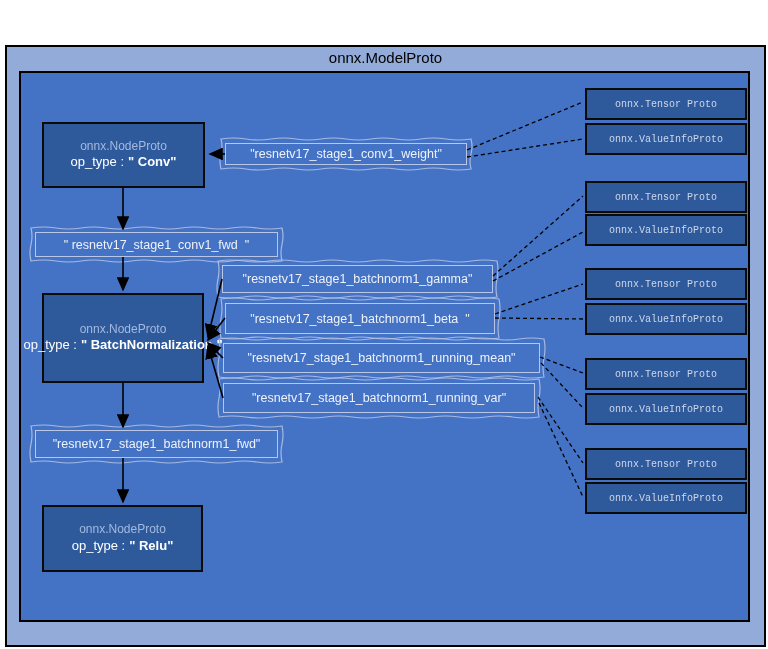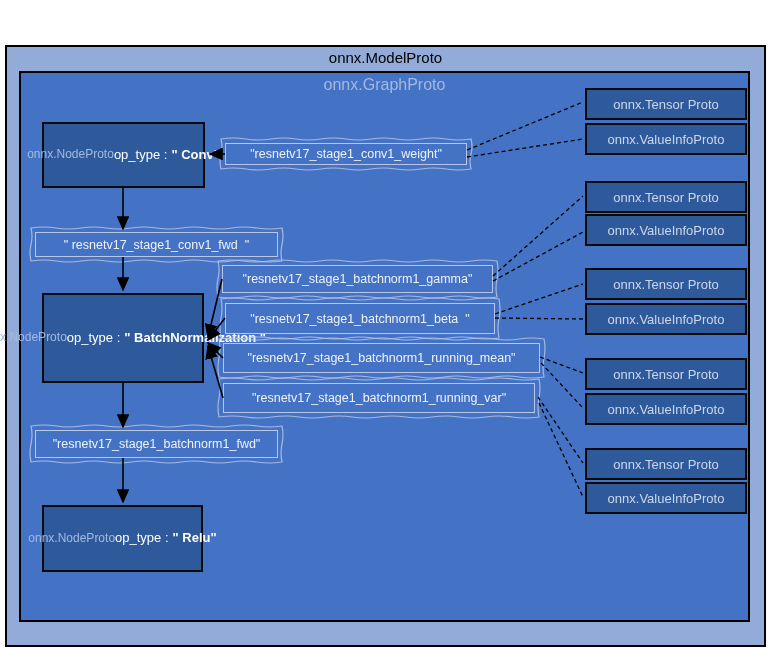--- a/index.html
+++ b/index.html
@@ -7,43 +7,42 @@
   .title{position:absolute;left:14px;top:8px;font-size:17px;color:#141414;}
   .outer-box{position:absolute;left:5px;top:45px;width:761px;height:602px;
     background:var(--outer-fill,#92abd9);border:2px solid #000;box-sizing:border-box;}
   .model-header{position:absolute;left:5px;top:49px;width:761px;text-align:center;
     font-size:15px;color:#000;}
   .inner-box{position:absolute;left:19px;top:71px;width:731px;height:551px;
     background:var(--inner-fill,#4472c4);border:2px solid #000;box-sizing:border-box;}
   .graph-header{position:absolute;left:19px;top:76px;width:731px;text-align:center;
     font-size:16px;color:var(--muted-text,#a3b9e0);}
   .node{position:absolute;background:var(--box-fill,#2e5a9c);border:2px solid #0a0a0a;
-    box-sizing:border-box;display:flex;align-items:center;
+    box-sizing:border-box;display:flex;flex-direction:column;align-items:center;
     justify-content:center;text-align:center;line-height:1.3;}
   .proto-name{font-size:12px;color:var(--muted-text,#a3b9e0);}
   .op-line{font-size:13px;color:#fff;}
   .op-key{white-space:pre;}
   .op-val{font-weight:bold;white-space:pre;margin-left:4px;}
   .tlabel{position:absolute;display:flex;align-items:center;justify-content:center;
     border:1px solid var(--label-border,#b9c6e6);box-sizing:border-box;
     color:#eef2fa;font-size:12.5px;white-space:pre;}
   .pair-box{position:absolute;width:162px;height:32px;background:var(--box-fill,#2e5a9c);
     border:2px solid #0a0a0a;box-sizing:border-box;display:flex;align-items:center;
-    justify-content:center;color:var(--light-text,#ccd6ea);font-size:13px;white-space:pre;}
+    justify-content:center;color:var(--light-text,#ccd6ea);font-size:10px;white-space:pre;font-family:Liberation Mono, monospace;}
   #connector-layer{position:absolute;left:0;top:0;width:768px;height:649px;
     pointer-events:none;z-index:5;}
 </style>
 </head>
 <body>
 
 <div id="diagram">
   <div class="outer-box"></div>
   <div class="model-header">onnx.ModelProto</div>
   <div class="inner-box"></div>
-  <div class="graph-header">onnx.GraphProto</div>
   <svg id="connector-layer" viewBox="0 0 768 649">
       <defs>
         <marker id="arr" markerWidth="10" markerHeight="8" refX="8" refY="4" orient="auto">
 <path d="M0,0 L9,4 L0,8 Z" fill="#000000"></path>
         </marker>
       </defs>
       <path d="M221,139Q233.5,137.0 246.0,139.0Q258.5,141.0 271.0,139.0Q283.5,137.0 296.0,139.0Q308.5,141.0 321.0,139.0Q333.5,137.0 346.0,139.0Q358.5,141.0 371.0,139.0Q383.5,137.0 396.0,139.0Q408.5,141.0 421.0,139.0Q433.5,137.0 446.0,139.0Q458.5,141.0 471.0,139.0Q473.0,146.5 471.0,154.0Q469.0,161.5 471.0,169.0Q458.5,171.0 446.0,169.0Q433.5,167.0 421.0,169.0Q408.5,171.0 396.0,169.0Q383.5,167.0 371.0,169.0Q358.5,171.0 346.0,169.0Q333.5,167.0 321.0,169.0Q308.5,171.0 296.0,169.0Q283.5,167.0 271.0,169.0Q258.5,171.0 246.0,169.0Q233.5,167.0 221.0,169.0Q219.0,161.5 221.0,154.0Q223.0,146.5 221.0,139.0Z" fill="none" stroke="#b9c6e6" stroke-width="1.2" opacity="0.85"></path>
       <path d="M31,228Q43.5,226.0 56.1,228.0Q68.7,230.0 81.2,228.0Q93.8,226.0 106.3,228.0Q118.9,230.0 131.4,228.0Q143.9,226.0 156.5,228.0Q169.0,230.0 181.6,228.0Q194.1,226.0 206.7,228.0Q219.3,230.0 231.8,228.0Q244.3,226.0 256.9,228.0Q269.4,230.0 282.0,228.0Q284.0,236.3 282.0,244.5Q280.0,252.8 282.0,261.0Q269.4,263.0 256.9,261.0Q244.3,259.0 231.8,261.0Q219.3,263.0 206.7,261.0Q194.1,259.0 181.6,261.0Q169.1,263.0 156.5,261.0Q144.0,259.0 131.4,261.0Q118.9,263.0 106.3,261.0Q93.8,259.0 81.2,261.0Q68.7,263.0 56.1,261.0Q43.6,259.0 31.0,261.0Q29.0,252.8 31.0,244.5Q33.0,236.3 31.0,228.0Z" fill="none" stroke="#b9c6e6" stroke-width="1.2" opacity="0.85"></path>
       <path d="M218,261Q230.7,259.0 243.4,261.0Q256.0,263.0 268.7,261.0Q281.4,259.0 294.1,261.0Q306.8,263.0 319.5,261.0Q332.1,259.0 344.8,261.0Q357.5,263.0 370.2,261.0Q382.9,259.0 395.5,261.0Q408.2,263.0 420.9,261.0Q433.6,259.0 446.3,261.0Q459.0,263.0 471.6,261.0Q484.3,259.0 497.0,261.0Q499.0,270.0 497.0,279.0Q495.0,288.0 497.0,297.0Q484.3,299.0 471.6,297.0Q459.0,295.0 446.3,297.0Q433.6,299.0 420.9,297.0Q408.2,295.0 395.5,297.0Q382.9,299.0 370.2,297.0Q357.5,295.0 344.8,297.0Q332.1,299.0 319.5,297.0Q306.8,295.0 294.1,297.0Q281.4,299.0 268.7,297.0Q256.0,295.0 243.4,297.0Q230.7,299.0 218.0,297.0Q216.0,288.0 218.0,279.0Q220.0,270.0 218.0,261.0Z" fill="none" stroke="#b9c6e6" stroke-width="1.2" opacity="0.85"></path>
       <path d="M221,299Q233.6,297.0 246.3,299.0Q258.9,301.0 271.5,299.0Q284.2,297.0 296.8,299.0Q309.5,301.0 322.1,299.0Q334.7,297.0 347.4,299.0Q360.0,301.0 372.6,299.0Q385.3,297.0 397.9,299.0Q410.5,301.0 423.2,299.0Q435.8,297.0 448.5,299.0Q461.1,301.0 473.7,299.0Q486.4,297.0 499.0,299.0Q501.0,308.8 499.0,318.5Q497.0,328.3 499.0,338.0Q486.4,340.0 473.7,338.0Q461.1,336.0 448.5,338.0Q435.8,340.0 423.2,338.0Q410.5,336.0 397.9,338.0Q385.3,340.0 372.6,338.0Q360.0,336.0 347.4,338.0Q334.7,340.0 322.1,338.0Q309.5,336.0 296.8,338.0Q284.2,340.0 271.5,338.0Q258.9,336.0 246.3,338.0Q233.6,340.0 221.0,338.0Q219.0,328.3 221.0,318.5Q223.0,308.8 221.0,299.0Z" fill="none" stroke="#b9c6e6" stroke-width="1.2" opacity="0.85"></path>

